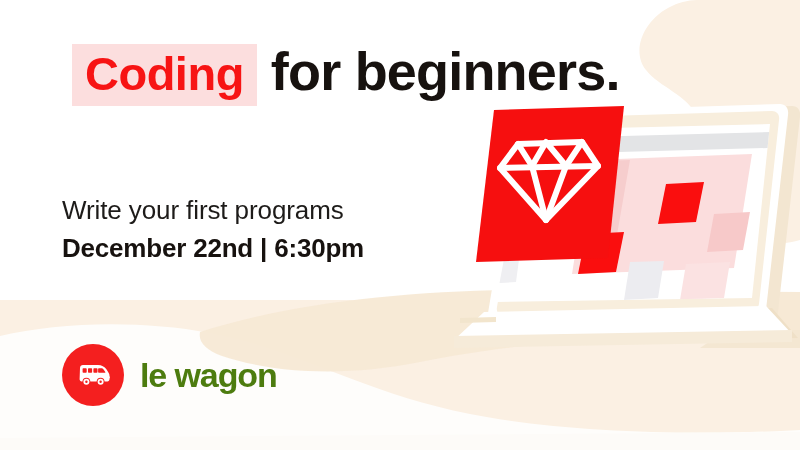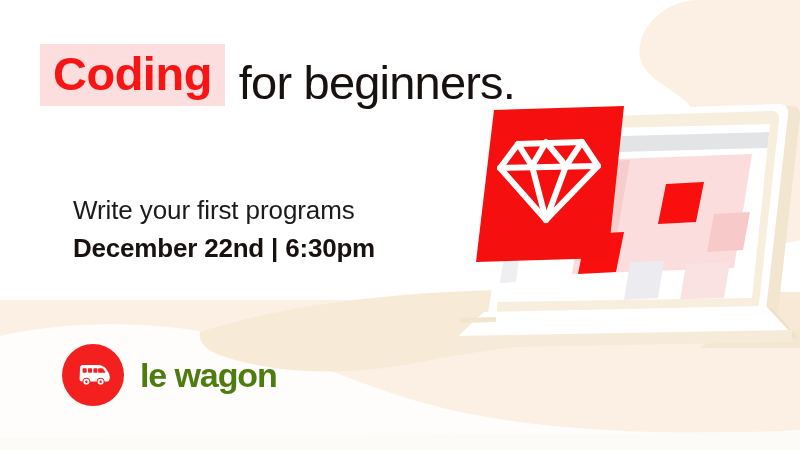--- a/index.html
+++ b/index.html
@@ -23,54 +23,53 @@
     position: absolute;
     inset: 0;
     width: 800px;
     height: 450px;
     pointer-events: none;
   }
 
   
   .headline {
     position: absolute;
-    left: 40px;
+    left: 72px;
     top: 44px;
     display: flex;
-    align-items: flex-end;
+    align-items: flex-start;
     white-space: nowrap;
     z-index: 6;
   }
   .headline-highlight {
     display: inline-block;
     background: #FCDEDE;
     color: #F71414;
     font-size: 47px;
     font-weight: bold;
     letter-spacing: -0.5px;
     padding: 6px 13px 9px 13px;
     line-height: 1.0;
   }
   .headline-rest {
     display: inline-block;
     color: #17120F;
-    font-size: 47px;
-    font-weight: normal;
+    font-size: 54px;
+    font-weight: bold;
     letter-spacing: -0.8px;
     line-height: 1.0;
     margin-left: 14px;
   }
 
   
   .subtitle-block {
     position: absolute;
     left: 62px;
     top: 192px;
     z-index: 6;
-    margin-left: 11px;
   }
   .subtitle-line {
     color: #1D1B19;
     font-size: 26px;
     font-weight: normal;
     letter-spacing: -0.1px;
     line-height: 1.45;
     white-space: nowrap;
   }
   .date-line {

